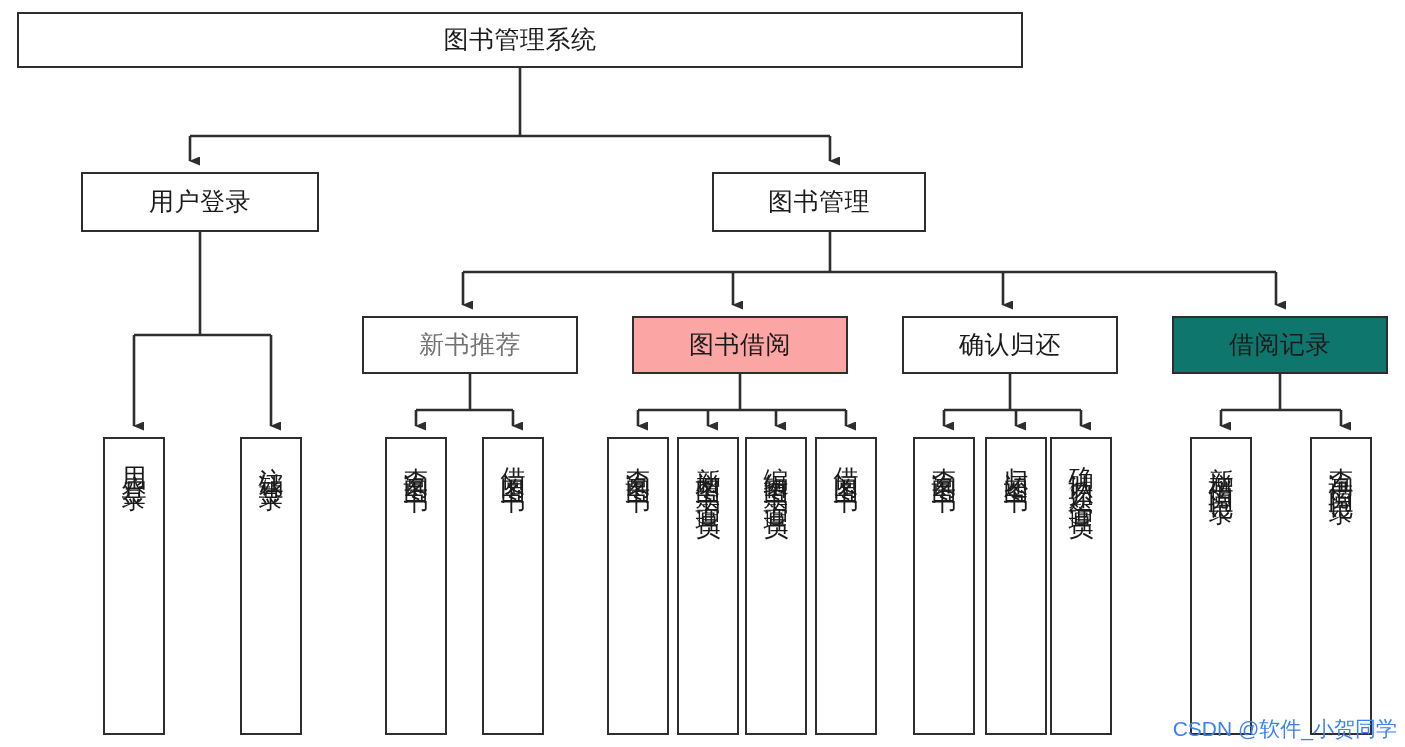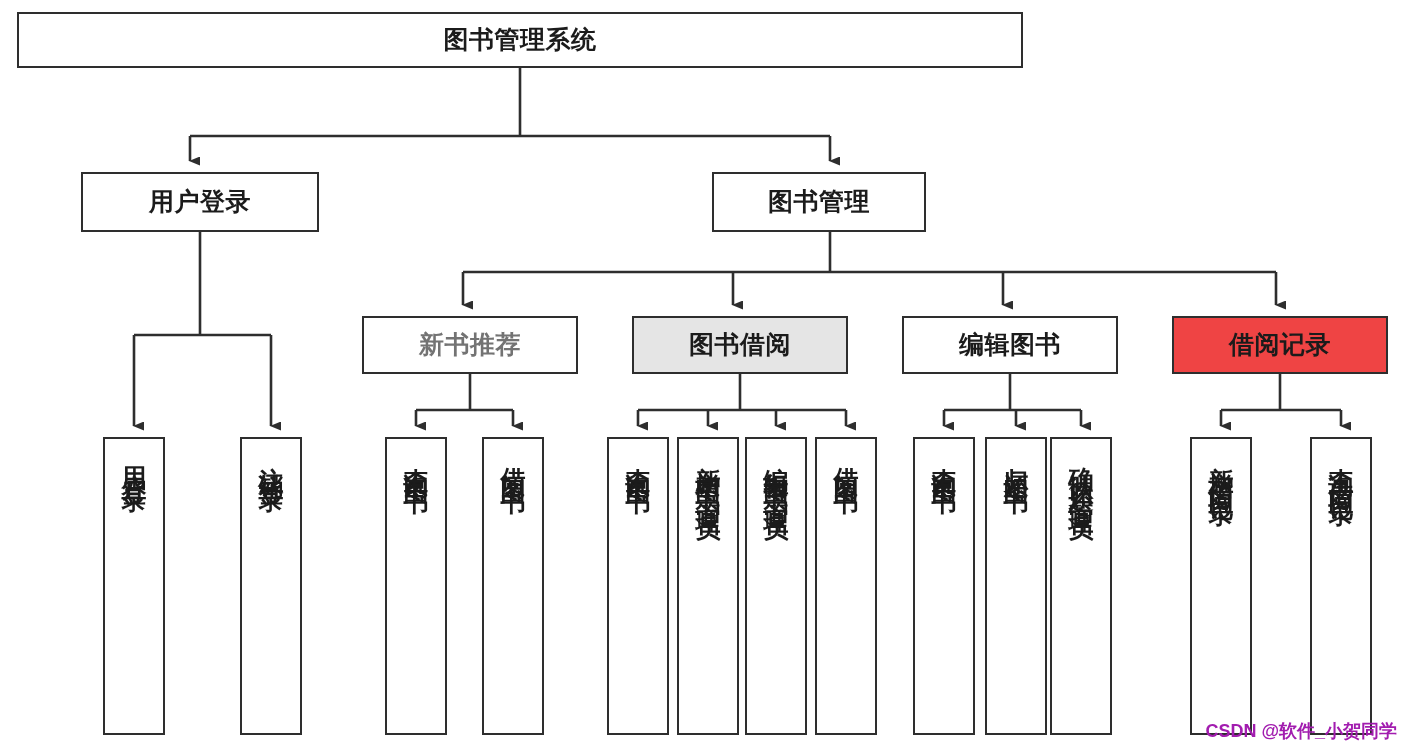--- a/index.html
+++ b/index.html
@@ -10,21 +10,20 @@
   }
   body {
     font-family: "Liberation Sans", "DejaVu Sans", sans-serif;
   }
   #diagram-root {
     position: relative;
     width: 1405px;
     height: 747px;
     background: #ffffff;
     overflow: hidden;
-    font-weight: bold;
   }
   #edge-layer {
     position: absolute;
     left: 0;
     top: 0;
     width: 1405px;
     height: 747px;
   }
   .node {
     position: absolute;
@@ -61,22 +60,22 @@
     font-size: 25px;
     line-height: 1.0;
     letter-spacing: 7px;
     height: auto;
     max-height: 100%;
   }
   #watermark {
     position: absolute;
     right: 8px;
     bottom: 4px;
-    font-size: 18px;
-    color: #a21caf;
+    font-size: 21px;
+    color: #3b82f6;
     white-space: nowrap;
     pointer-events: none;
     font-family: "Liberation Sans", "DejaVu Sans", sans-serif;
   }
 </style>
 </head>
 <body>
 
 <div id="diagram-root">
 
@@ -129,27 +128,27 @@
       </div>
       <div class="node horiz" style="left: 81px; top: 172px; width: 238px; height: 60px; border-color: rgb(46, 46, 46); background: rgb(255, 255, 255); color: rgb(27, 27, 27);">
         <span class="node-label">用户登录</span>
       </div>
       <div class="node horiz" style="left: 712px; top: 172px; width: 214px; height: 60px; border-color: rgb(46, 46, 46); background: rgb(255, 255, 255); color: rgb(27, 27, 27);">
         <span class="node-label">图书管理</span>
       </div>
       <div class="node horiz" style="left: 362px; top: 316px; width: 216px; height: 58px; border-color: rgb(46, 46, 46); background: rgb(255, 255, 255); color: #737373;">
         <span class="node-label">新书推荐</span>
       </div>
-      <div class="node horiz" style="left: 632px; top: 316px; width: 216px; height: 58px; border-color: rgb(46, 46, 46); background: #e5e5e5; color: rgb(27, 27, 27);">
+      <div class="node horiz" style="left: 632px; top: 316px; width: 216px; height: 58px; border-color: rgb(46, 46, 46); background: #fca5a5; color: rgb(27, 27, 27);">
         <span class="node-label">图书借阅</span>
       </div>
       <div class="node horiz" style="left: 902px; top: 316px; width: 216px; height: 58px; border-color: rgb(46, 46, 46); background: rgb(255, 255, 255); color: rgb(27, 27, 27);">
-        <span class="node-label">编辑图书</span>
+        <span class="node-label">确认归还</span>
       </div>
-      <div class="node horiz" style="left: 1172px; top: 316px; width: 216px; height: 58px; border-color: rgb(46, 46, 46); background: #ef4444; color: rgb(27, 27, 27);">
+      <div class="node horiz" style="left: 1172px; top: 316px; width: 216px; height: 58px; border-color: rgb(46, 46, 46); background: #0f766e; color: rgb(27, 27, 27);">
         <span class="node-label">借阅记录</span>
       </div>
       <div class="node vert" style="left: 103px; top: 437px; width: 62px; height: 298px; border-color: rgb(46, 46, 46); background: rgb(255, 255, 255); color: rgb(27, 27, 27);">
         <span class="node-label">用户登录</span>
       </div>
       <div class="node vert" style="left: 240px; top: 437px; width: 62px; height: 298px; border-color: rgb(46, 46, 46); background: rgb(255, 255, 255); color: rgb(27, 27, 27);">
         <span class="node-label">注销登录</span>
       </div>
       <div class="node vert" style="left: 385px; top: 437px; width: 62px; height: 298px; border-color: rgb(46, 46, 46); background: rgb(255, 255, 255); color: rgb(27, 27, 27);">
         <span class="node-label">查询图书</span>

